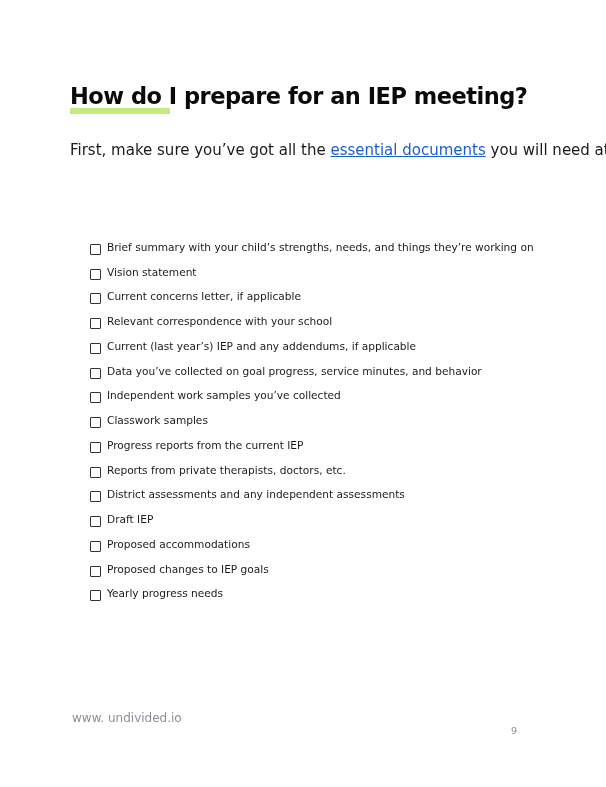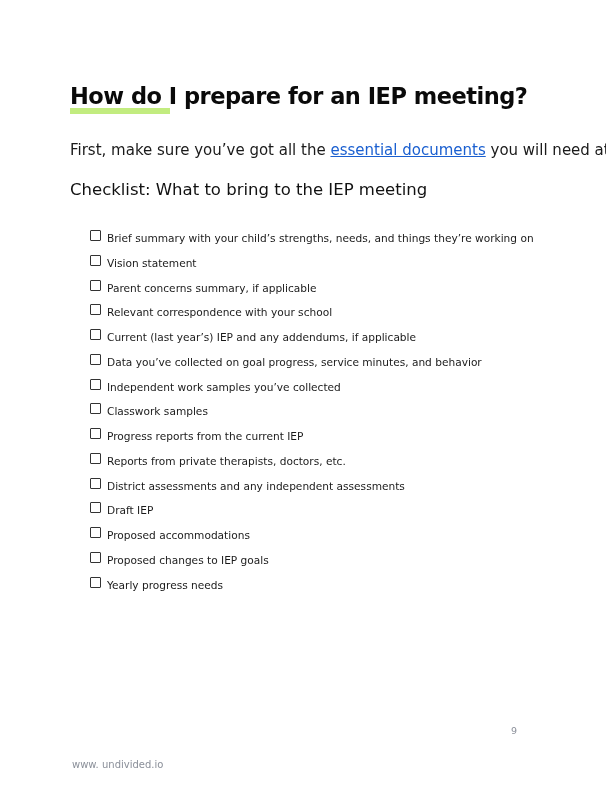--- a/index.html
+++ b/index.html
@@ -76,43 +76,43 @@
     .checklist {
       position: absolute;
       left: 90px;
       top: 230px;
       margin: 0;
       padding: 0;
       list-style: none;
     }
     .check-item {
       display: flex;
-      align-items: flex-start;
+      align-items: flex-end;
       height: 24.75px;
     }
     .checkbox {
       width: 9px;
       height: 9px;
       border: 1.1px solid #333333;
       border-radius: 1px;
       box-sizing: content-box;
       margin-right: 6px;
       flex: none;
     }
     .check-label {
       font-size: 10.6px;
       line-height: 16px;
       white-space: nowrap;
       color: #1a1a1a;
     }
     .footer-site {
       position: absolute;
       left: 72px;
-      top: 759px;
-      font-size: 10px;
+      top: 711px;
+      font-size: 12px;
       color: #8a8f99;
       white-space: nowrap;
     }
     .footer-page {
       position: absolute;
       left: 511px;
       top: 725px;
       font-size: 9.5px;
       color: #8a8f99;
     }
@@ -122,34 +122,33 @@
 
 <div class="page">
 
   <div class="title-wrap">
     <div class="title-highlight"></div>
     <h1 class="title">How do I prepare for an IEP meeting?</h1>
   </div>
 
   <p class="intro" style="margin:0;"><span>First, make sure you’ve got all the </span><a href="#">essential documents</a><span> you will need at the meeting:</span></p>
 
-  <h2 class="subheading">Checklist: What to bring to the IEP meeting</h2>
 
   <ul class="checklist">
     <li class="check-item">
         <span class="checkbox"></span>
         <span class="check-label">Brief summary with your child’s strengths, needs, and things they’re working on</span>
       </li>
     <li class="check-item">
         <span class="checkbox"></span>
         <span class="check-label">Vision statement</span>
       </li>
     <li class="check-item">
         <span class="checkbox"></span>
-        <span class="check-label">Parent concerns summary, if applicable</span>
+        <span class="check-label">Current concerns letter, if applicable</span>
       </li>
     <li class="check-item">
         <span class="checkbox"></span>
         <span class="check-label">Relevant correspondence with your school</span>
       </li>
     <li class="check-item">
         <span class="checkbox"></span>
         <span class="check-label">Current (last year’s) IEP and any addendums, if applicable</span>
       </li>
     <li class="check-item">

